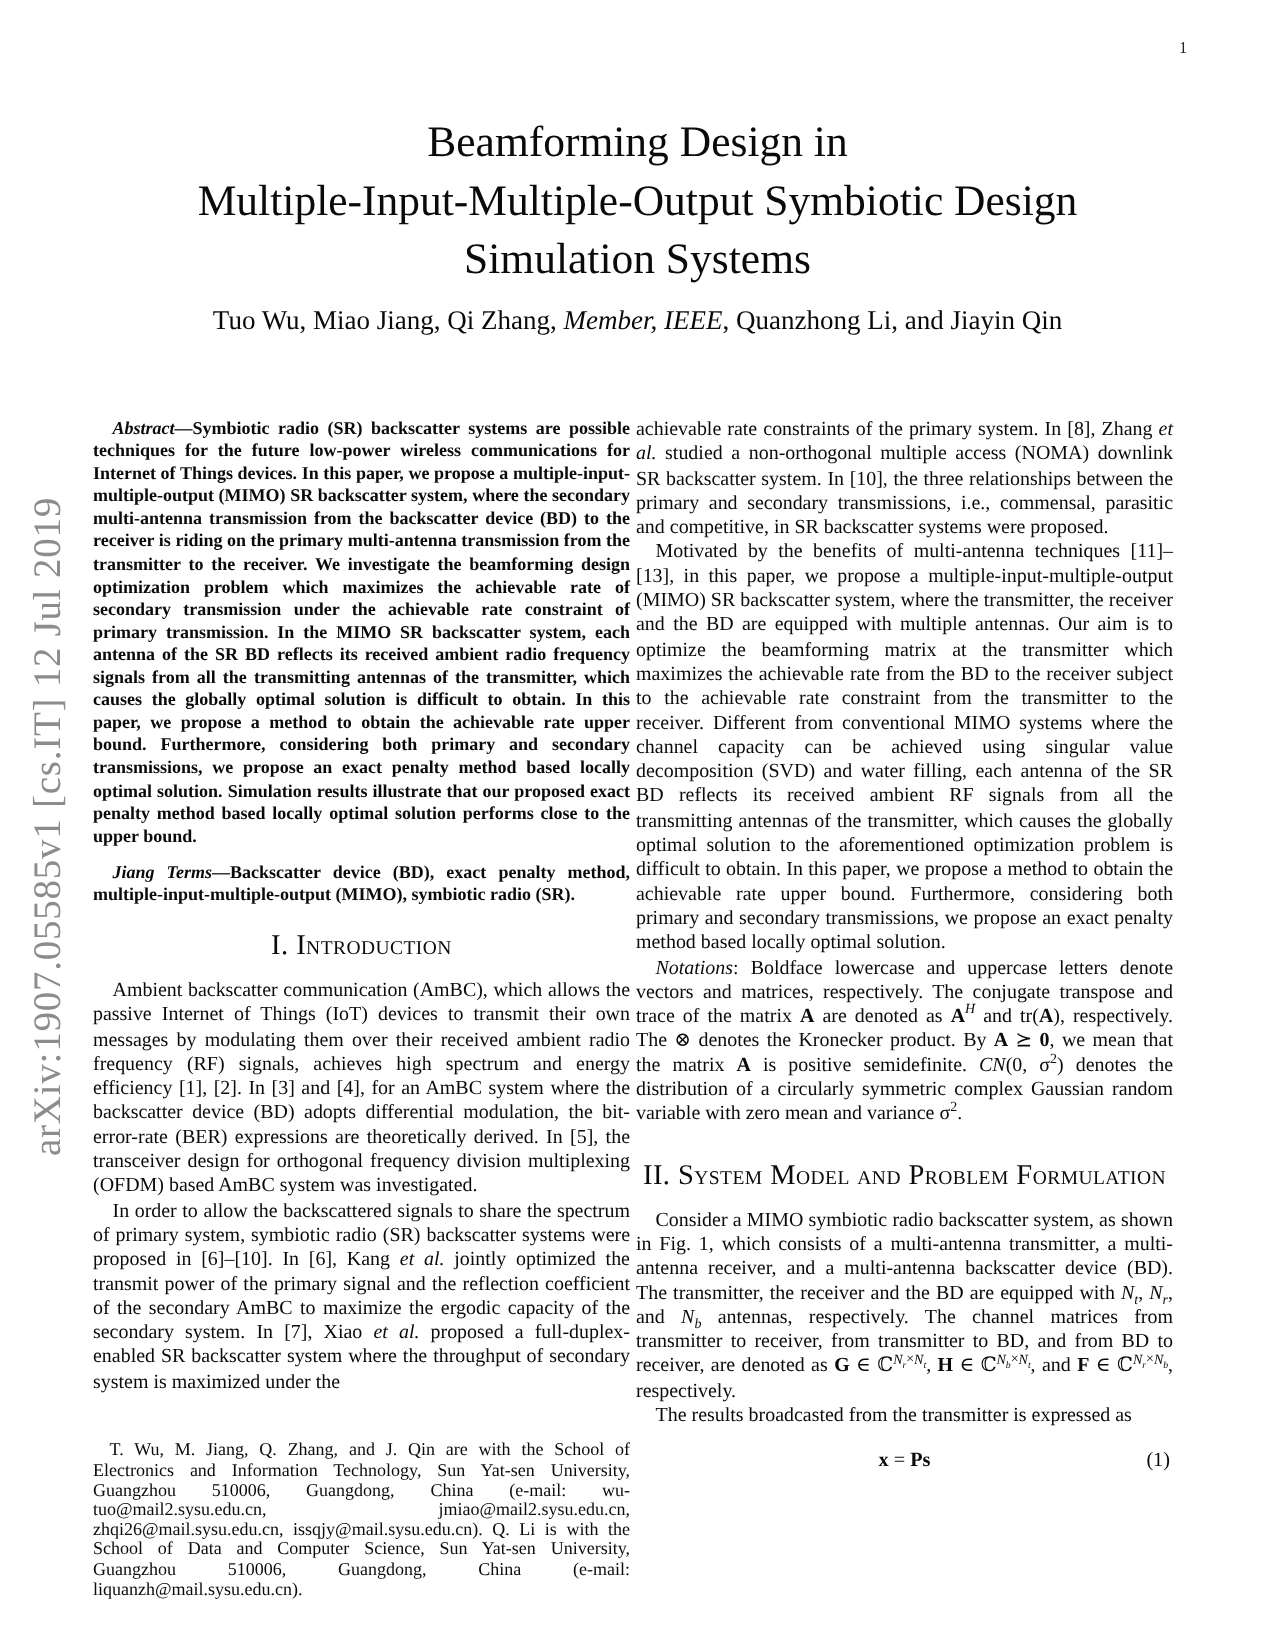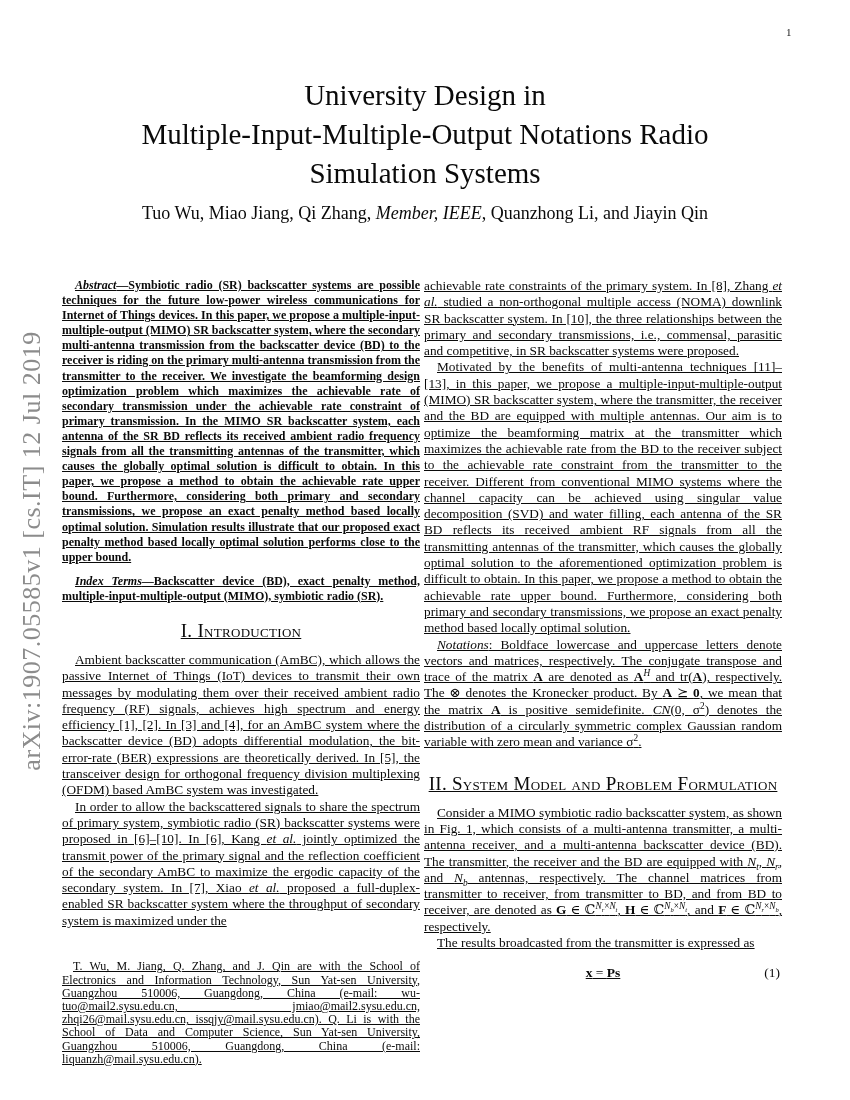--- a/index.html
+++ b/index.html
@@ -17,21 +17,21 @@
     text-align:center;font-size:26px;color:#8c8c8c;white-space:nowrap;
     letter-spacing:0.5px;
   }
   .title-block{
     position:absolute;top:76px;left:60px;width:730px;text-align:center;
   }
   .title-line{font-size:29px;line-height:39px;font-weight:400;}
   .authors{margin-top:11px;font-size:18px;line-height:18px;}
   .columns{
     position:absolute;top:278px;left:62px;width:728px;
-    display:flex;gap:4px;text-decoration:underline;
+    display:flex;gap:4px;
   }
   .col{width:358px;height:788px;display:flex;flex-direction:column;}
   p{margin:0;text-align:justify;}
   .abstract,.index-terms{
     font-size:12px;line-height:15.1px;font-weight:bold;
   }
   .abstract{text-indent:13px;}
   .index-terms{text-indent:13px;margin-top:9px;}
   .section-heading{
     margin:16px 0 10px 0;text-align:center;font-weight:400;
@@ -54,31 +54,31 @@
 </head>
 <body>
 
 <div class="page">
 
   <div class="page-number">1</div>
 
   <div class="arxiv-strip">arXiv:1907.05585v1  [cs.IT]  12 Jul 2019</div>
 
   <header class="title-block">
-    <div class="title-line">University Design in</div>
-    <div class="title-line">Multiple-Input-Multiple-Output Notations Radio</div>
+    <div class="title-line">Beamforming Design in</div>
+    <div class="title-line">Multiple-Input-Multiple-Output Symbiotic Design</div>
     <div class="title-line">Simulation Systems</div>
     <div class="authors">Tuo Wu, Miao Jiang, Qi Zhang, <i>Member, IEEE</i>, Quanzhong Li, and Jiayin Qin</div>
   </header>
 
   <div class="columns">
 
     <div class="col">
       <p class="abstract"><i>Abstract</i>—Symbiotic radio (SR) backscatter systems are possible techniques for the future low-power wireless communications for Internet of Things devices. In this paper, we propose a multiple-input-multiple-output (MIMO) SR backscatter system, where the secondary multi-antenna transmission from the backscatter device (BD) to the receiver is riding on the primary multi-antenna transmission from the transmitter to the receiver. We investigate the beamforming design optimization problem which maximizes the achievable rate of secondary transmission under the achievable rate constraint of primary transmission. In the MIMO SR backscatter system, each antenna of the SR BD reflects its received ambient radio frequency signals from all the transmitting antennas of the transmitter, which causes the globally optimal solution is difficult to obtain. In this paper, we propose a method to obtain the achievable rate upper bound. Furthermore, considering both primary and secondary transmissions, we propose an exact penalty method based locally optimal solution. Simulation results illustrate that our proposed exact penalty method based locally optimal solution performs close to the upper bound.</p>
-      <p class="index-terms"><i>Index Terms</i>—Backscatter device (BD), exact penalty method, multiple-input-multiple-output (MIMO), symbiotic radio (SR).</p>
+      <p class="index-terms"><i>Jiang Terms</i>—Backscatter device (BD), exact penalty method, multiple-input-multiple-output (MIMO), symbiotic radio (SR).</p>
       <h2 class="section-heading">I. Introduction</h2>
       <p class="body-par indent">Ambient backscatter communication (AmBC), which allows the passive Internet of Things (IoT) devices to transmit their own messages by modulating them over their received ambient radio frequency (RF) signals, achieves high spectrum and energy efficiency [1], [2]. In [3] and [4], for an AmBC system where the backscatter device (BD) adopts differential modulation, the bit-error-rate (BER) expressions are theoretically derived. In [5], the transceiver design for orthogonal frequency division multiplexing (OFDM) based AmBC system was investigated.</p>
       <p class="body-par indent">In order to allow the backscattered signals to share the spectrum of primary system, symbiotic radio (SR) backscatter systems were proposed in [6]–[10]. In [6], Kang <i>et al.</i> jointly optimized the transmit power of the primary signal and the reflection coefficient of the secondary AmBC to maximize the ergodic capacity of the secondary system. In [7], Xiao <i>et al.</i> proposed a full-duplex-enabled SR backscatter system where the throughput of secondary system is maximized under the</p>
       <div class="footnote">T. Wu, M. Jiang, Q. Zhang, and J. Qin are with the School of Electronics and Information Technology, Sun Yat-sen University, Guangzhou 510006, Guangdong, China (e-mail: wu-tuo@mail2.sysu.edu.cn, jmiao@mail2.sysu.edu.cn, zhqi26@mail.sysu.edu.cn, issqjy@mail.sysu.edu.cn). Q. Li is with the School of Data and Computer Science, Sun Yat-sen University, Guangzhou 510006, Guangdong, China (e-mail: liquanzh@mail.sysu.edu.cn).</div>
     </div>
 
     <div class="col">
       <p class="body-par">achievable rate constraints of the primary system. In [8], Zhang <i>et al.</i> studied a non-orthogonal multiple access (NOMA) downlink SR backscatter system. In [10], the three relationships between the primary and secondary transmissions, i.e., commensal, parasitic and competitive, in SR backscatter systems were proposed.</p>
       <p class="body-par indent">Motivated by the benefits of multi-antenna techniques [11]–[13], in this paper, we propose a multiple-input-multiple-output (MIMO) SR backscatter system, where the transmitter, the receiver and the BD are equipped with multiple antennas. Our aim is to optimize the beamforming matrix at the transmitter which maximizes the achievable rate from the BD to the receiver subject to the achievable rate constraint from the transmitter to the receiver. Different from conventional MIMO systems where the channel capacity can be achieved using singular value decomposition (SVD) and water filling, each antenna of the SR BD reflects its received ambient RF signals from all the transmitting antennas of the transmitter, which causes the globally optimal solution to the aforementioned optimization problem is difficult to obtain. In this paper, we propose a method to obtain the achievable rate upper bound. Furthermore, considering both primary and secondary transmissions, we propose an exact penalty method based locally optimal solution.</p>
       <p class="body-par indent"><i>Notations</i>: Boldface lowercase and uppercase letters denote vectors and matrices, respectively. The conjugate transpose and trace of the matrix <b>A</b> are denoted as <b>A</b><sup><i>H</i></sup> and tr(<b>A</b>), respectively. The ⊗ denotes the Kronecker product. By <b>A</b> ⪰ <b>0</b>, we mean that the matrix <b>A</b> is positive semidefinite. <i>CN</i>(0, σ<sup>2</sup>) denotes the distribution of a circularly symmetric complex Gaussian random variable with zero mean and variance σ<sup>2</sup>.</p>

